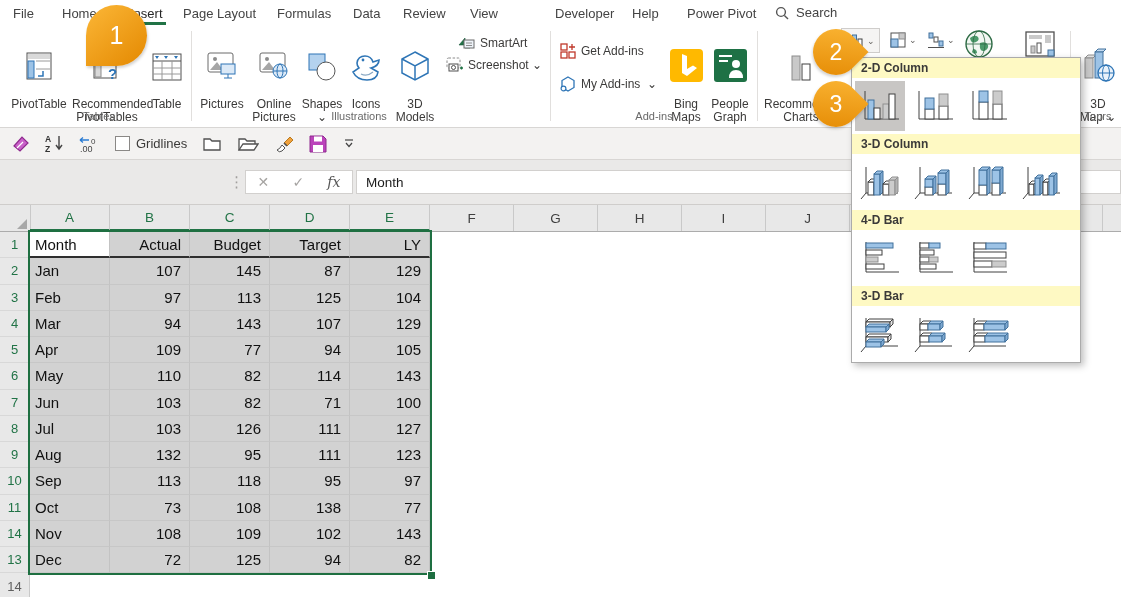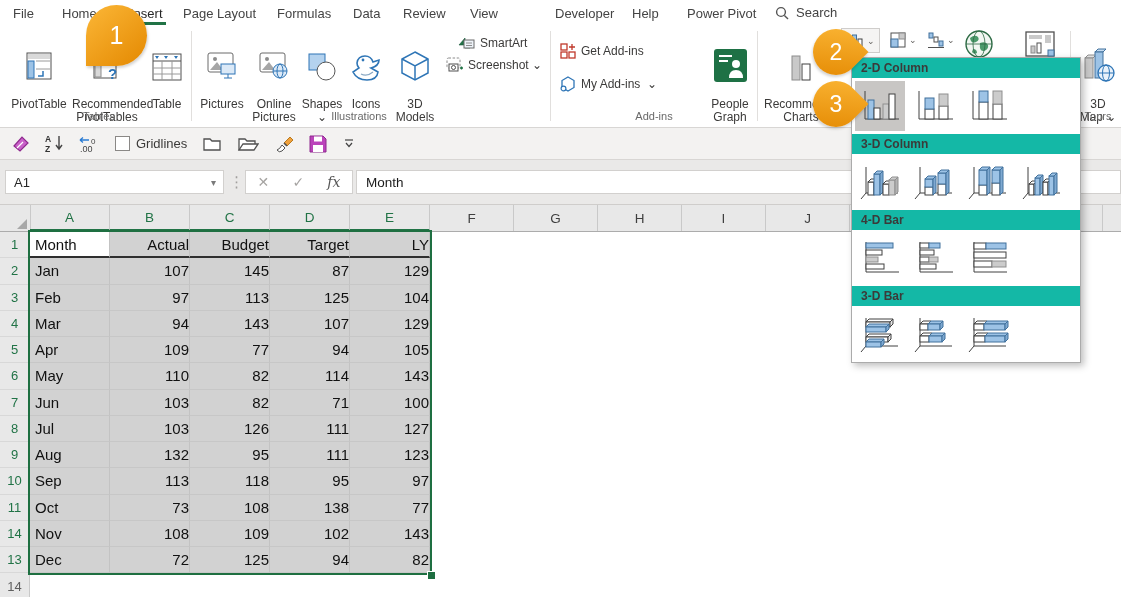--- a/index.html
+++ b/index.html
@@ -49,32 +49,32 @@
           font-size:13.5px;color:#3f3f3f;border-right:1px solid #c9c9c9;box-sizing:border-box;}
   .chcell.sel{color:#217346;border-bottom:2px solid #217346;}
   #hdr-far-divider{position:absolute;left:1102px;top:0;width:1px;height:26px;background:#c9c9c9;}
   #rows{position:absolute;left:0;top:27px;}
   .srow{display:flex;height:26.25px;}
   .rown{width:30px;background:#e8e8e8;border-right:1px solid #c9c9c9;border-bottom:1px solid #d8d8d8;
         color:#217346;font-size:13px;display:flex;align-items:center;justify-content:center;box-sizing:border-box;flex:none;}
   .cell{width:80px;background:#d2d2d2;border-right:1px solid #c3c3c3;border-bottom:1px solid #c7c7c7;
         font-size:15px;color:#111;display:flex;align-items:center;box-sizing:border-box;flex:none;}
   .cell.txt{padding-left:5px;}
-  .cell.num{justify-content:flex-end;}
+  .cell.num{justify-content:flex-end;padding-right:8px;}
   .cell.hdr{border-bottom:2px solid #2f2f2f;}
   .cell.active{background:#fff;}
   #next-row{position:absolute;left:0;top:368.25px;width:30px;height:26px;background:#e8e8e8;border-right:1px solid #c9c9c9;
             color:#5f5f5f;font-size:13px;display:flex;align-items:center;justify-content:center;box-sizing:border-box;}
   #sel-border{position:absolute;left:28px;top:25px;width:404px;height:345px;border:2px solid #1e6f41;box-sizing:border-box;pointer-events:none;}
   #fill-handle{position:absolute;left:427px;top:366px;width:7px;height:7px;background:#1e6f41;border:1px solid #fff;box-sizing:content-box;}
 
   
   #chart-gallery{position:absolute;left:851px;top:57px;width:228px;background:#fff;border:1px solid #ababab;
                  box-shadow:3px 3px 7px rgba(0,0,0,.25);z-index:50;}
-  .gal-h{height:20px;background:#14b8a6;color:#3b3a39;font-weight:bold;font-size:12px;display:flex;align-items:center;padding-left:9px;}
+  .gal-h{height:20px;background:#fef9c3;color:#3b3a39;font-weight:bold;font-size:12px;display:flex;align-items:center;padding-left:9px;}
   .gal-row{display:flex;align-items:center;padding:3px 2px 3px 3px;gap:4px;height:50px;}
   .gal-item{width:50px;height:50px;display:flex;align-items:center;justify-content:center;}
   .gal-item.selected{background:#c8c6c4;}
   #gal-more{display:flex;align-items:center;gap:9px;padding:6px 9px;border-top:1px solid #e1dfdd;font-size:13px;color:#444;}
   .acc{text-decoration:underline;}
 
   
   .pin{position:absolute;z-index:90;background:linear-gradient(140deg,#f8b02f 15%,#e68d06 90%);
        color:#fff;display:flex;align-items:center;justify-content:center;box-shadow:1px 2px 3px rgba(0,0,0,.18);}
   #callout-1{left:86px;top:5px;width:61px;height:61px;border-radius:50% 50% 50% 0;font-size:25px;}
@@ -224,20 +224,28 @@
       </svg>
       <span>Get Add-ins</span>
     </div>
     <div class="rowbtn" style="left:560px;top:49px;">
       <svg width="16" height="16" viewBox="0 0 16 16">
         <path d="M8 1 L14 4.5 V11.5 L8 15 L2 11.5 V4.5 Z" fill="none" stroke="#2e75b6" stroke-width="1.3"></path>
         <circle cx="3.5" cy="12.5" r="2.4" fill="#fff" stroke="#2e75b6" stroke-width="1.2"></circle>
       </svg>
       <span>My Add-ins  ⌄</span>
     </div>
+    <div class="bigbtn" style="left:664px;width:44px;">
+      <div class="bicon"><svg width="33" height="33" viewBox="0 0 33 33">
+        <rect x="0" y="0" width="33" height="33" rx="4" fill="#ffb900"></rect>
+        <path d="M12 5 l5 2 v13 l6 -3.5 4 2.5 -10 8 -5 -3 z" fill="#fff"></path>
+      </svg></div>
+      <span>Bing
+Maps</span>
+    </div>
     <div class="bigbtn" style="left:708px;width:44px;">
       <div class="bicon"><svg width="33" height="33" viewBox="0 0 33 33">
         <rect x="0" y="0" width="33" height="33" rx="3" fill="#1e7145"></rect>
         <line x1="5" y1="7" x2="18" y2="7" stroke="#fff" stroke-width="2"></line>
         <line x1="5" y1="12" x2="14" y2="12" stroke="#fff" stroke-width="2"></line>
         <circle cx="22" cy="15" r="4" fill="#fff"></circle>
         <path d="M15 29 q0 -8 7 -8 q7 0 7 8 z" fill="#fff"></path>
       </svg></div>
       <span>People
 Graph</span>
@@ -366,24 +374,20 @@
     </span>
     <span class="qitem">
       <svg width="14" height="12" viewBox="0 0 14 12">
         <line x1="3" y1="2" x2="11" y2="2" stroke="#444" stroke-width="1.2"></line>
         <path d="M4 5 L7 8.5 L10 5" fill="none" stroke="#444" stroke-width="1.2"></path>
       </svg>
     </span>
   </div>
 
   <div id="fbar">
-    <div class="fbox" id="name-box">
-      <span>A1</span>
-      <span id="name-arrow">▾</span>
-    </div>
     <span id="fx-dots">⋮</span>
     <div class="fbox" id="fx-btns">
       <span>✕</span>
       <span>✓</span>
       <span id="fx-label">fx</span>
     </div>
     <div class="fbox" id="formula-input">
       <span>Month</span>
     </div>
   </div>

